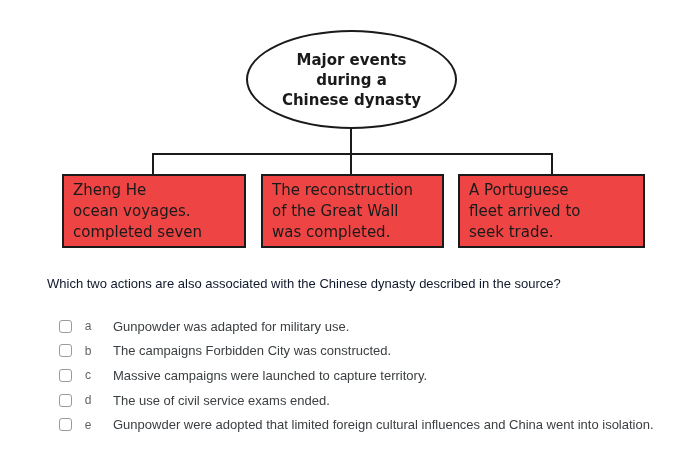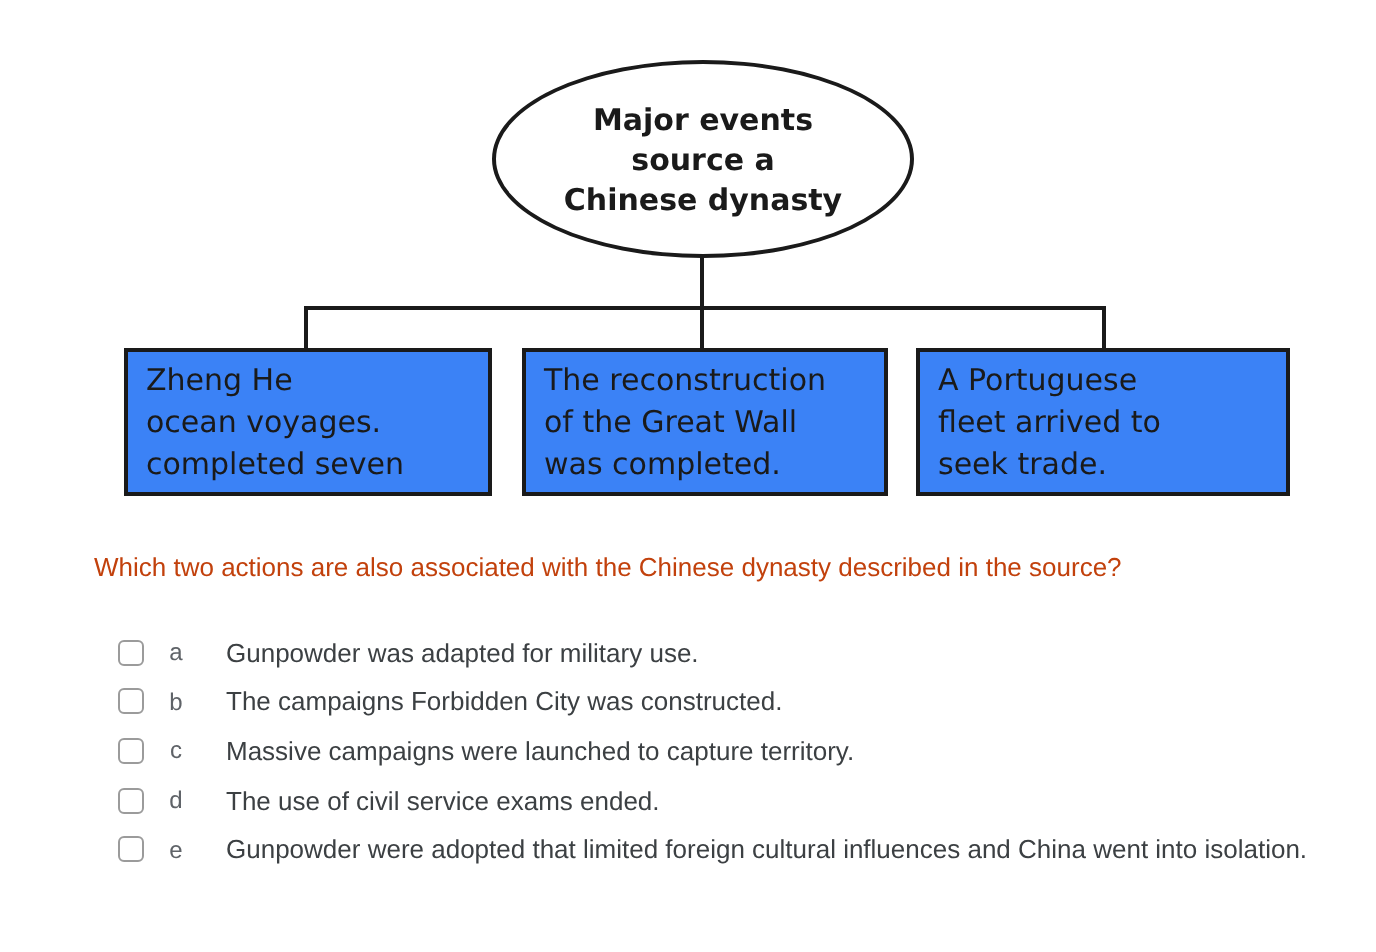--- a/index.html
+++ b/index.html
@@ -33,39 +33,39 @@
     font-weight: bold;
     font-size: 15px; line-height: 20px;
     color: #1a1a1a;
     text-align: center;
   }
 
   .event-box {
     position: absolute;
     top: 174px; height: 74px;
     border: 2px solid #1a1a1a;
-    background: #3b82f6;
+    background: #ef4444;
     box-sizing: border-box;
     padding: 4px 4px 0 9px;
     font-family: "DejaVu Sans", sans-serif;
     font-size: 15px; line-height: 21px;
     color: #1a1a1a;
     white-space: nowrap;
     overflow: hidden;
   }
   #event-box-1 { left: 62px;  width: 184px; }
   #event-box-2 { left: 261px; width: 183px; }
   #event-box-3 { left: 458px; width: 187px; }
 
   
   #question-text {
     position: absolute;
     left: 47px; top: 276px;
     font-size: 13px;
-    color: #c2410c;
+    color: #0f172a;
     text-align: right;
   }
 
   #options {
     position: absolute;
     left: 59px; top: 314px;
     width: 600px;
   }
   .option-row {
     display: flex;
@@ -107,21 +107,21 @@
 
 <div id="page">
 
   <div class="line" id="connector-root"></div>
   <div class="line" id="connector-hbar"></div>
   <div class="line" id="connector-stub-l"></div>
   <div class="line" id="connector-stub-r"></div>
 
   <div id="root-node">
     <div>Major events</div>
-    <div>source a</div>
+    <div>during a</div>
     <div>Chinese dynasty</div>
   </div>
 
   <div class="event-box" id="event-box-1">
     <div>Zheng He</div>
     <div>ocean voyages.</div>
     <div>completed seven</div>
   </div>
   <div class="event-box" id="event-box-3">
     <div>A Portuguese</div>

